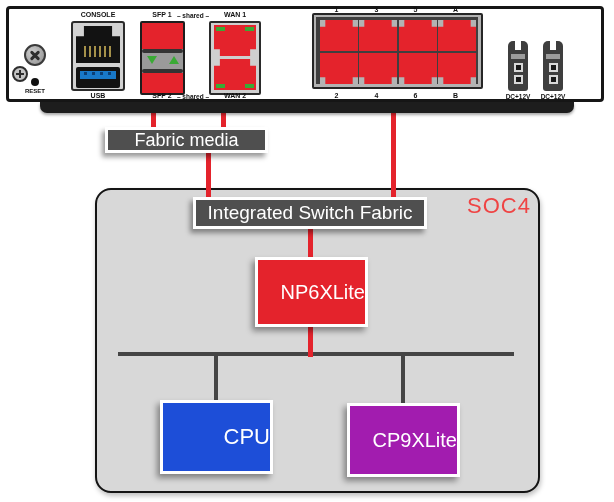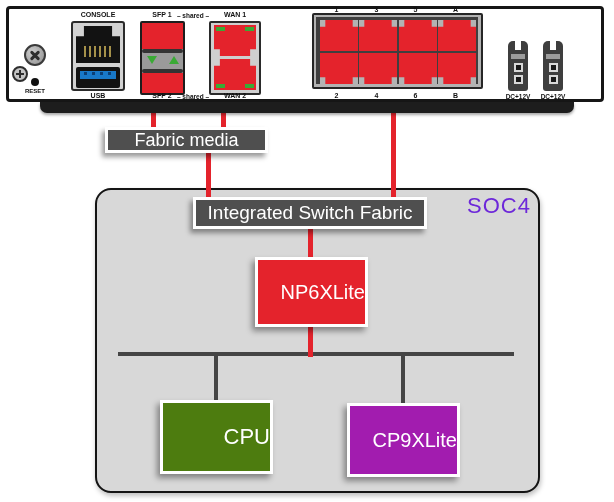--- a/index.html
+++ b/index.html
@@ -81,21 +81,21 @@
              display: flex; align-items: center; justify-content: center;
              box-shadow: -3px 4px 5px rgba(0,0,0,.4); z-index: 4; }
   .chip { position: absolute; border: 3px solid #fff; color: #fff; display: flex;
           align-items: center; justify-content: flex-end;
           box-shadow: -3px 4px 6px rgba(0,0,0,.4); z-index: 4; }
 
   .soc { position: absolute; left: 95px; top: 188px; width: 445px; height: 305px;
          background: #d8d8d8; border: 2.5px solid #141414; border-radius: 16px; z-index: 1;
          box-shadow: 1px 3px 5px rgba(0,0,0,.25); }
   .soc-label { position: absolute; left: 455px; top: 193px; width: 76px; text-align: right;
-               font-size: 22px; color: #6d28d9; letter-spacing: 1px; z-index: 2; }
+               font-size: 22px; color: #ef4444; letter-spacing: 1px; z-index: 2; }
 </style>
 </head>
 <body>
 
 <div class="stage">
 
   <div class="panel">
 
     <div class="screw"></div>
     <div class="ground"></div>
@@ -213,21 +213,21 @@
   </div>
 
   <div class="chip" style="left:255px; top:257px; width:113px; height:70px; background:#e4232c; font-size:20px;">
     <span>NP6XLite</span>
   </div>
 
   <div class="gray-line" style="left:118px; top:352px; width:396px; height:4px;"></div>
   <div class="gray-line" style="left:214px; top:354px; width:4px; height:48px;"></div>
   <div class="gray-line" style="left:401px; top:354px; width:4px; height:51px;"></div>
 
-  <div class="chip" style="left:160px; top:400px; width:113px; height:74px; background:#4d7c0f; font-size:22px;">
+  <div class="chip" style="left:160px; top:400px; width:113px; height:74px; background:#1d4ed8; font-size:22px;">
     <span>CPU</span>
   </div>
 
   <div class="chip" style="left:347px; top:403px; width:113px; height:74px; background:#a21caf; font-size:20px;">
     <span>CP9XLite</span>
   </div>
 
 </div>
 
 </body></html>

